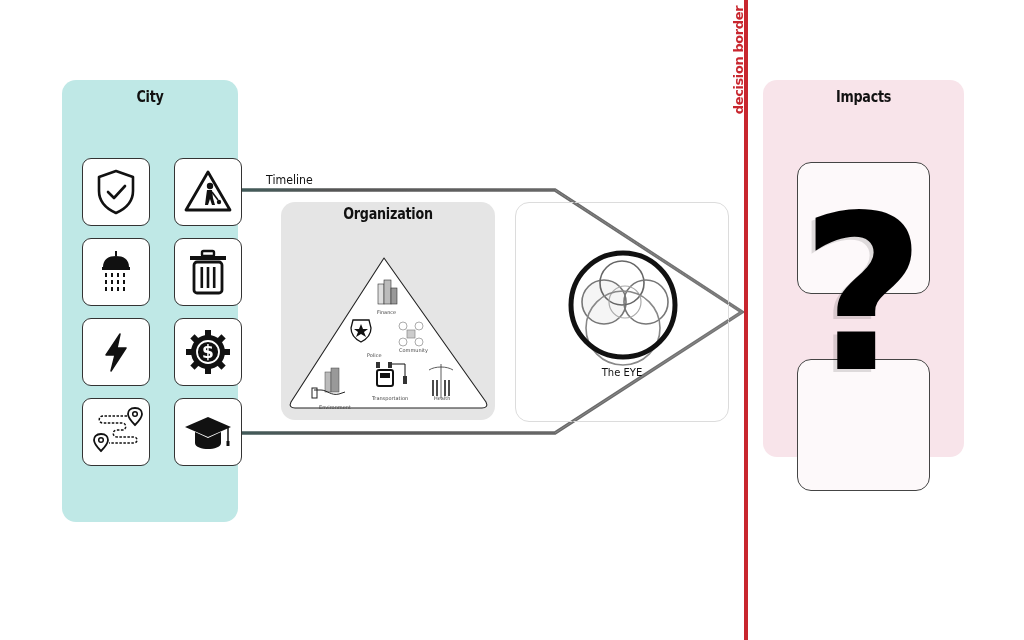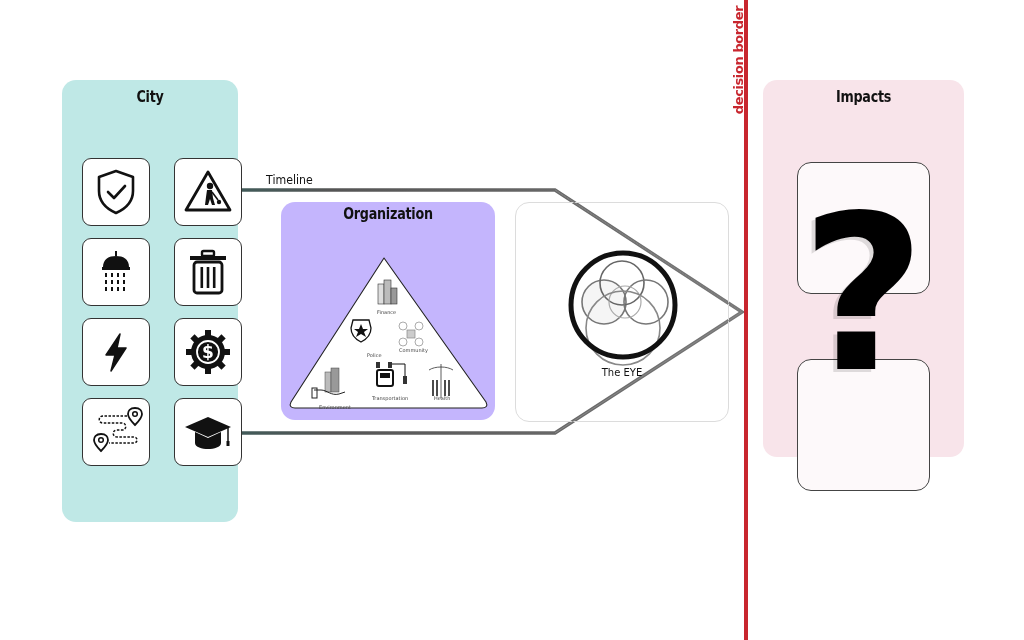--- a/index.html
+++ b/index.html
@@ -26,21 +26,21 @@
   }
   .tile {
     position: absolute; width: 68px; height: 68px;
     background: #fff; border: 1.2px solid #333; border-radius: 9px;
     box-sizing: border-box;
     display: flex; align-items: center; justify-content: center;
   }
   .tile svg { width: 54px; height: 54px; }
   .org {
     left: 281px; top: 202px; width: 214px; height: 218px;
-    background: #c4b5fd; border-radius: 14px;
+    background: #e5e5e5; border-radius: 14px;
   }
   .eye-box {
     left: 515px; top: 202px; width: 214px; height: 220px;
     border: 1px solid #dcdcdc; border-radius: 14px; box-sizing: border-box;
     background: transparent;
   }
   .impact-card {
     position: absolute; left: 34px; width: 133px; height: 132px;
     background: #fdf9fa; border: 1px solid #444; border-radius: 14px; box-sizing: border-box;
   }

